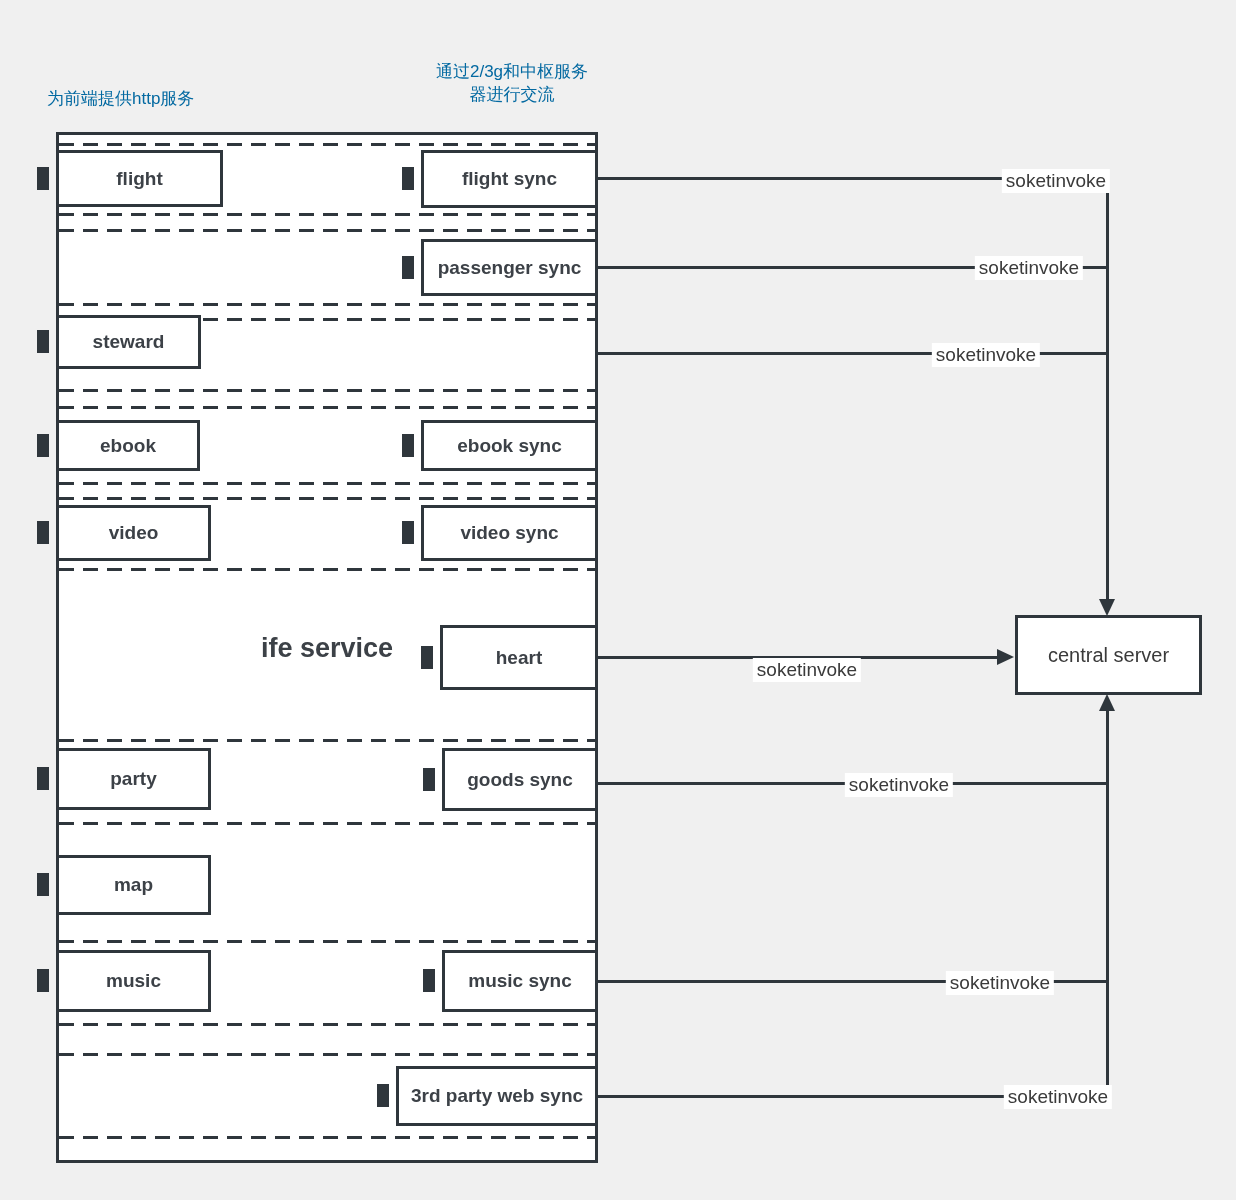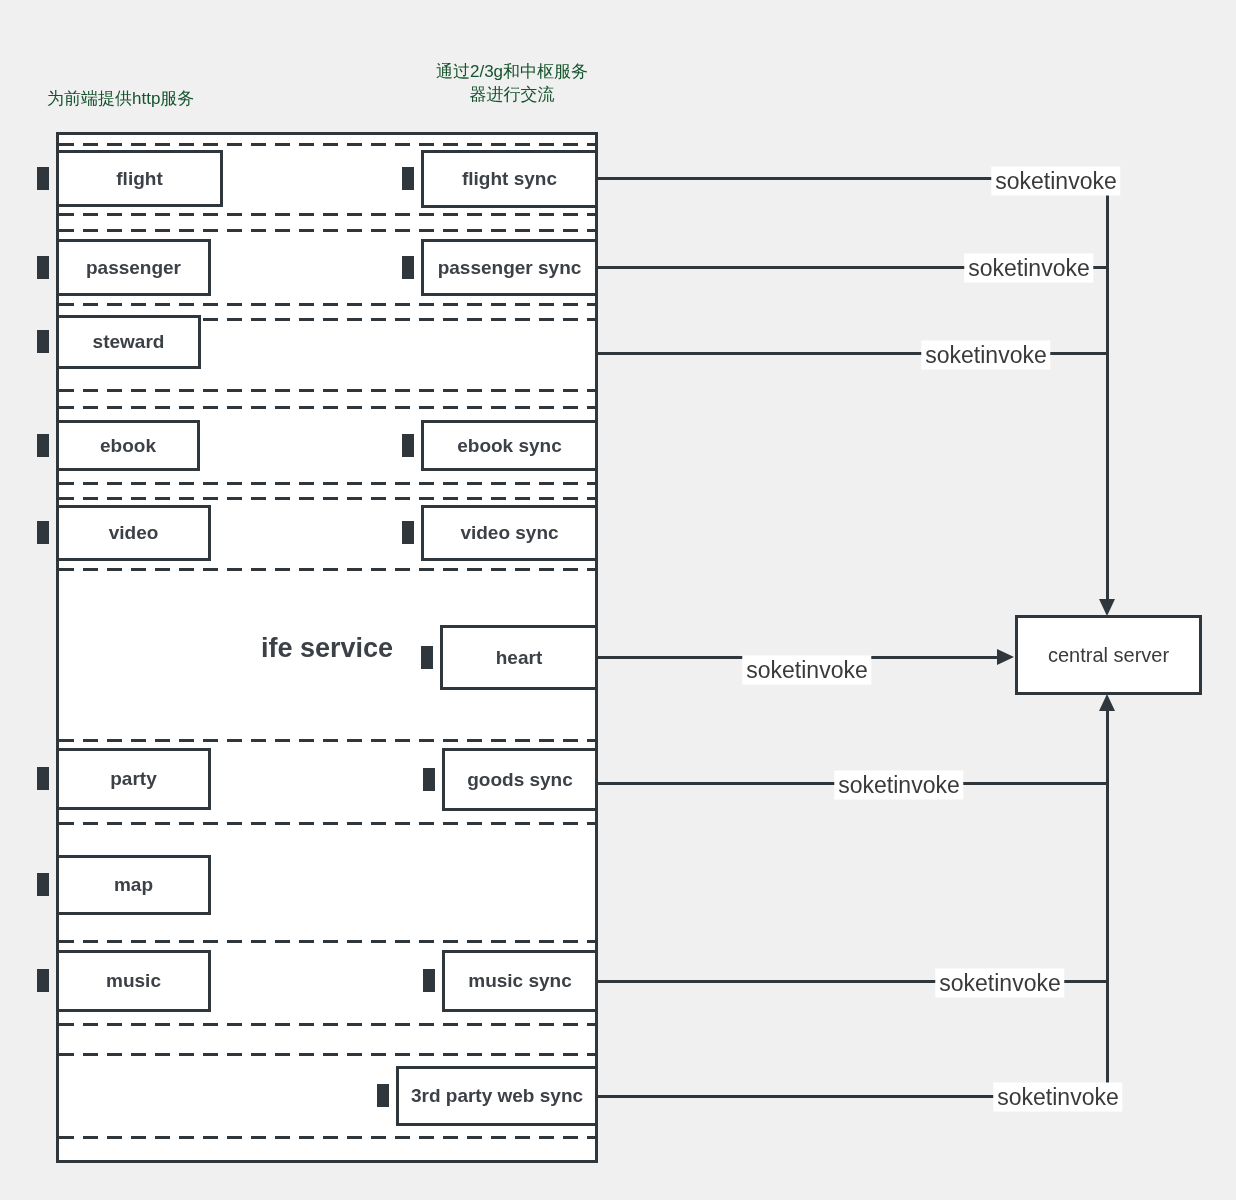--- a/index.html
+++ b/index.html
@@ -5,21 +5,21 @@
   :root{
     --line:#2f363c;
     --text:#3c4147;
     --bg:#f0f0f0;
   }
   *{box-sizing:border-box;margin:0;padding:0;}
   html,body{background:var(--bg);}
   body{font-family:"Liberation Sans","DejaVu Sans",sans-serif;}
   #canvas{position:relative;width:1236px;height:1200px;background:var(--bg);overflow:hidden;}
 
-  .note{position:absolute;font-size:17px;color:#14532d;white-space:nowrap;line-height:23px;}
+  .note{position:absolute;font-size:17px;color:#0369a1;white-space:nowrap;line-height:23px;}
   #note-center{transform:translateX(-50%);text-align:center;}
 
   #frame{position:absolute;left:56px;top:132px;width:542px;height:1031px;
          background:#fff;border:3px solid var(--line);}
 
   .dash{position:absolute;left:59px;width:536px;height:3px;
         background:repeating-linear-gradient(to right,var(--line) 0 15px,transparent 15px 24px);}
 
   .comp{position:absolute;background:#fff;border:3px solid var(--line);
         display:flex;align-items:center;justify-content:center;}
@@ -29,21 +29,21 @@
   .cicon .tab + .tab{margin-top:9px;}
 
   .hline{position:absolute;height:3px;background:var(--line);}
   .vline{position:absolute;width:3px;background:var(--line);}
   .arrow{position:absolute;width:0;height:0;}
   .arrow.down{border-left:8px solid transparent;border-right:8px solid transparent;border-top:17px solid var(--line);}
   .arrow.up{border-left:8px solid transparent;border-right:8px solid transparent;border-bottom:17px solid var(--line);}
   .arrow.right{border-top:8px solid transparent;border-bottom:8px solid transparent;border-left:17px solid var(--line);}
 
   .conn-label{position:absolute;transform:translate(-50%,-50%);background:#fff;
-              padding:1px 4px;font-size:23px;color:#3a3a3a;white-space:nowrap;}
+              padding:1px 4px;font-size:19px;color:#3a3a3a;white-space:nowrap;}
 
   #boundary-label{position:absolute;left:327px;top:648px;transform:translate(-50%,-50%);
                   font-size:27px;font-weight:bold;color:var(--text);white-space:nowrap;}
 
   #server{position:absolute;left:1015px;top:615px;width:187px;height:80px;background:#fff;
           border:3px solid var(--line);display:flex;align-items:center;justify-content:center;
           font-size:20px;color:#3a3a3a;}
 </style>
 </head>
 <body>
@@ -97,24 +97,20 @@
   <div class="conn-label" style="left:986px;top:355px">soketinvoke</div>
   <div class="conn-label" style="left:807px;top:670px">soketinvoke</div>
   <div class="conn-label" style="left:899px;top:785px">soketinvoke</div>
   <div class="conn-label" style="left:1000px;top:983px">soketinvoke</div>
   <div class="conn-label" style="left:1058px;top:1097px">soketinvoke</div>
 
   <div class="comp" style="left:56px;top:150px;width:167px;height:57px">
     <span class="cicon"><span class="tab"></span><span class="tab"></span></span>
     <span class="clabel">flight</span>
   </div>
-  <div class="comp" style="left:56px;top:239px;width:155px;height:57px">
-    <span class="cicon"><span class="tab"></span><span class="tab"></span></span>
-    <span class="clabel">passenger</span>
-  </div>
   <div class="comp" style="left:56px;top:315px;width:145px;height:54px">
     <span class="cicon"><span class="tab"></span><span class="tab"></span></span>
     <span class="clabel">steward</span>
   </div>
   <div class="comp" style="left:56px;top:420px;width:144px;height:51px">
     <span class="cicon"><span class="tab"></span><span class="tab"></span></span>
     <span class="clabel">ebook</span>
   </div>
   <div class="comp" style="left:56px;top:505px;width:155px;height:56px">
     <span class="cicon"><span class="tab"></span><span class="tab"></span></span>

